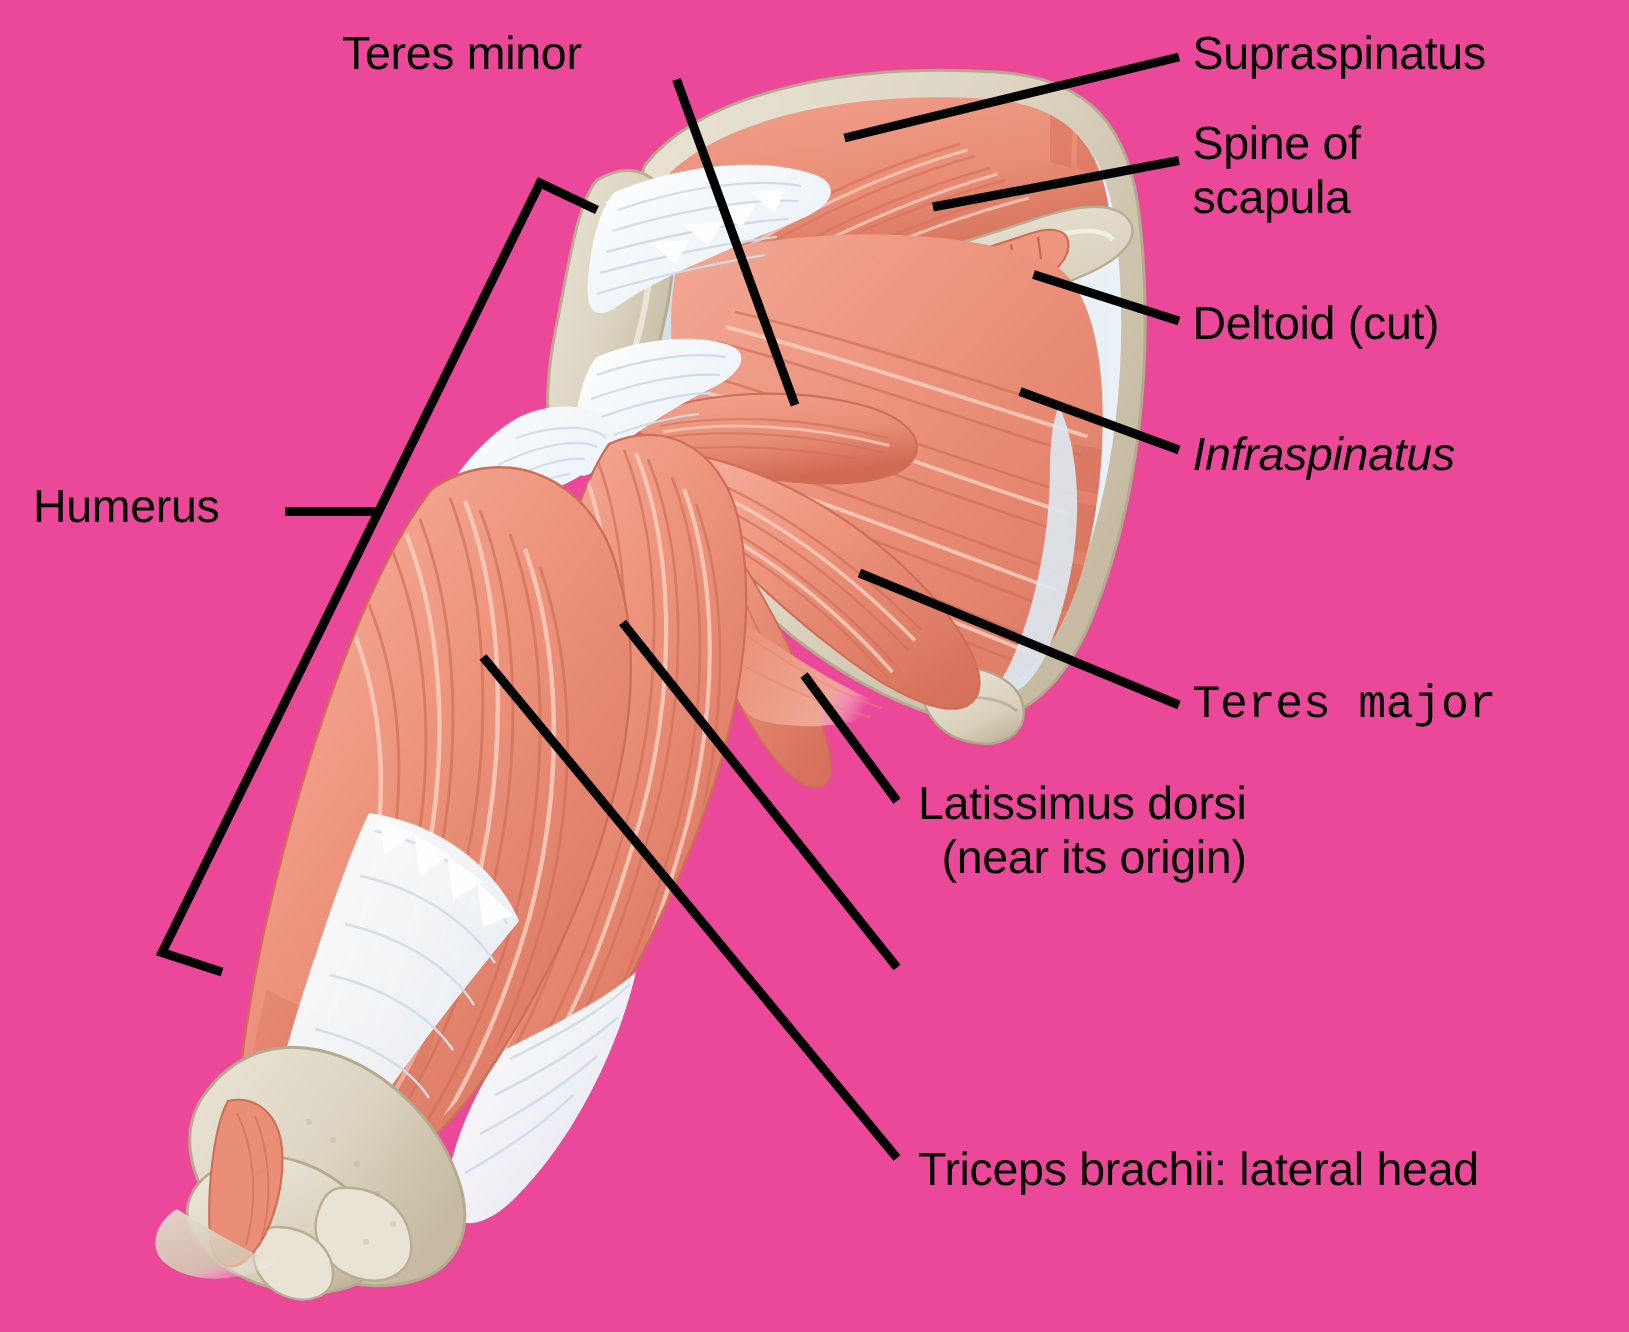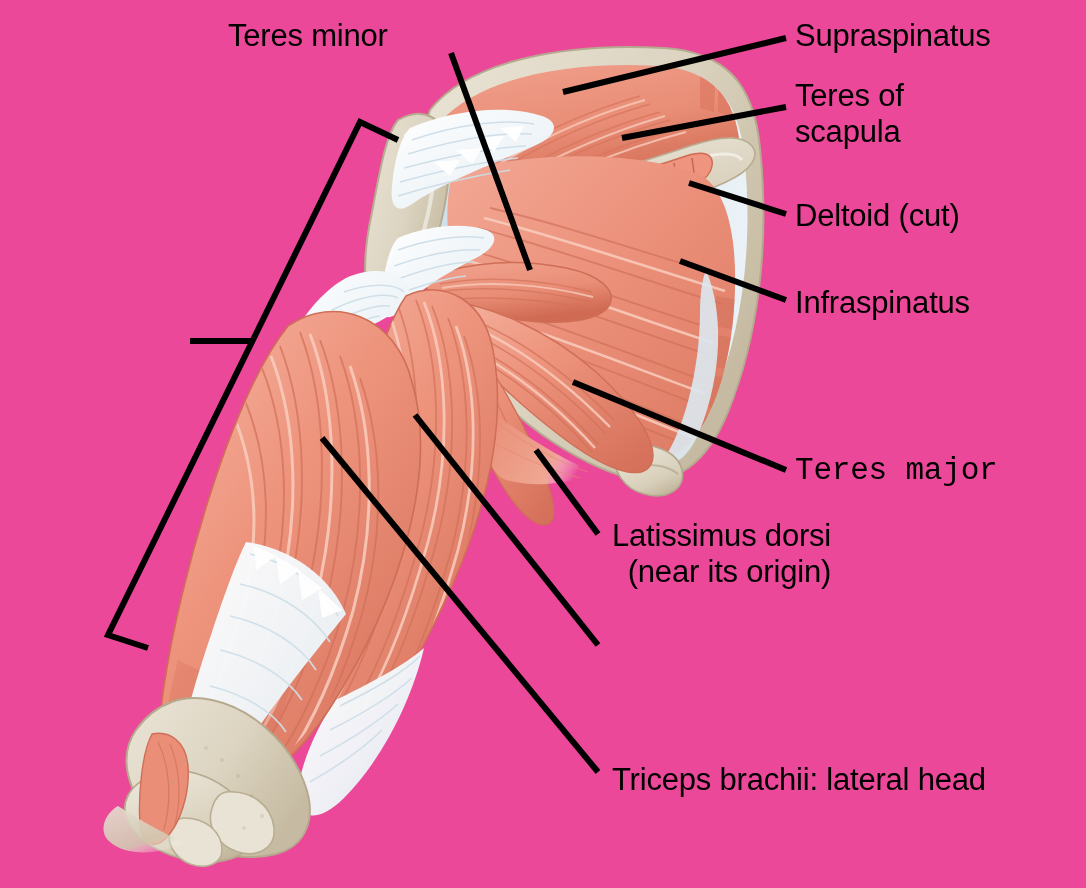--- a/index.html
+++ b/index.html
@@ -438,27 +438,28 @@
     <g stroke="#000000" stroke-width="6" fill="none" stroke-linejoin="miter">
       <polyline points="398,140 360,122 108,635 148,648"></polyline>
       <line x1="190" y1="341" x2="252" y2="341"></line>
     </g>
   </svg>
 
   <div class="label" style="left:228px; top:18px;">Teres minor</div>
 
   <div class="label" style="left:795px; top:18px;">Supraspinatus</div>
 
-  <div class="label two-line" style="left:795px; top:78px;">Teres of
+  <div class="label two-line" style="left:795px; top:78px;">Spine of
 scapula</div>
 
   <div class="label" style="left:795px; top:198px;text-align:center;">Deltoid (cut)</div>
 
-  <div class="label" style="left:795px; top:285px;">Infraspinatus</div>
-
+  <div class="label" style="left:795px; top:285px;font-style:italic;">Infraspinatus</div>
+
+  <div class="label" style="left:22px; top:320px;">Humerus</div>
 
   <div class="label" style="left:795px; top:453px;font-family:Liberation Mono, monospace;">Teres major</div>
 
   <div class="label two-line" style="left:612px; top:518px;text-align:right;">Latissimus dorsi
 (near its origin)</div>
 
 
   <div class="label" style="left:612px; top:762px;">Triceps brachii: lateral head</div>
 
 </div>

